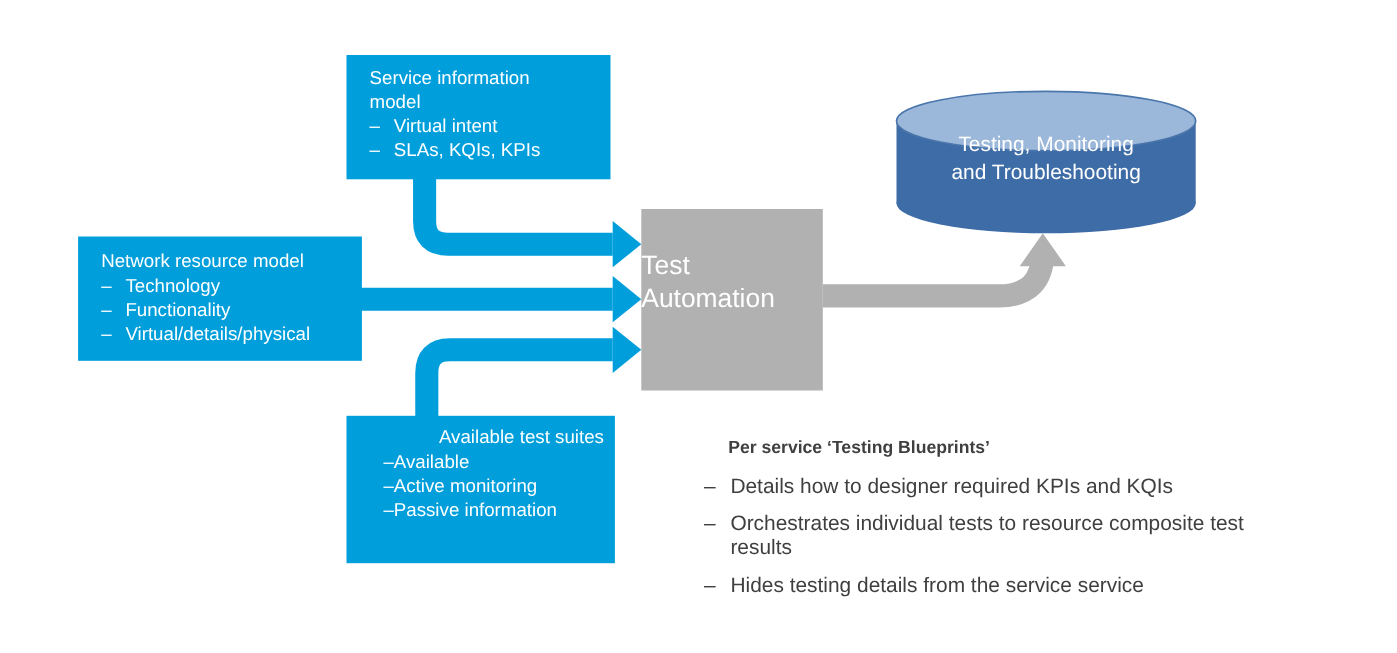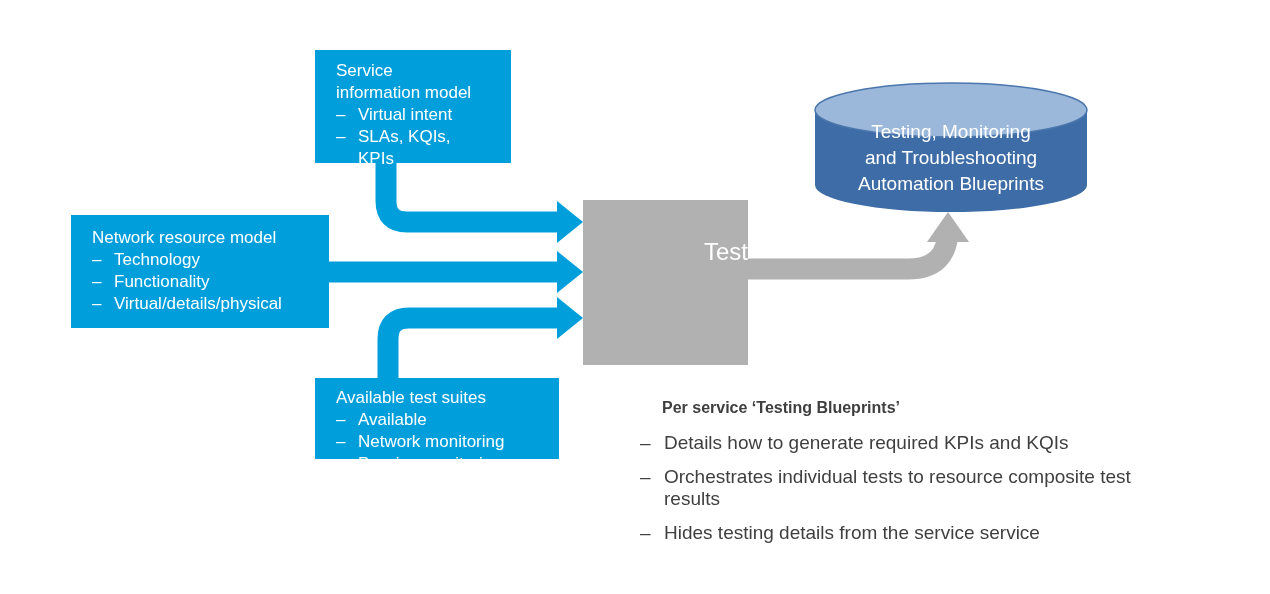--- a/index.html
+++ b/index.html
@@ -34,22 +34,22 @@
     color:var(--white);
     font-size:17px;line-height:22px;
   }
   .bluebox .title{white-space:pre-wrap;}
   .item-row{display:flex;}
   .item-dash{flex:0 0 22px;}
   .graybox{
     position:absolute;z-index:1;
     background:var(--gray);
     color:var(--white);
-    text-align:right;
-    font-size:24px;line-height:30px;margin-top:10px;
+    text-align:left;
+    font-size:24px;line-height:30px;
   }
   .cyl-label{
     position:absolute;z-index:2;
     color:var(--white);
     text-align:center;
     font-size:19px;line-height:26px;
   }
   .notes-heading{
     position:absolute;
     font-size:16px;font-weight:bold;line-height:24px;
@@ -81,21 +81,21 @@
     <path class="arrow-gray-shaft" d="M748 269 H908 Q948 269 948 229"></path>
     <polygon class="arrow-gray-head" points="927,242 969,242 948,212"></polygon>
 
     <g>
       <ellipse class="cyl-body" cx="951" cy="185" rx="136" ry="27"></ellipse>
       <rect class="cyl-body" x="815" y="110" width="272" height="75"></rect>
       <ellipse class="cyl-top" cx="951" cy="110" rx="136" ry="27"></ellipse>
     </g>
   </svg>
 
-  <div class="bluebox" style="left:315px;top:50px;width:196px;height:113px;padding:10px 35px 0 21px;">
+  <div class="bluebox" style="left:315px;top:50px;width:240px;height:113px;padding:10px 35px 0 21px;">
     <div class="title">Service information model</div>
     <div class="item-row">
       <span class="item-dash">–</span>
       <span>Virtual intent</span>
     </div>
     <div class="item-row">
       <span class="item-dash">–</span>
       <span>SLAs, KQIs, KPIs</span>
     </div>
   </div>
@@ -109,52 +109,52 @@
     <div class="item-row">
       <span class="item-dash">–</span>
       <span>Functionality</span>
     </div>
     <div class="item-row">
       <span class="item-dash">–</span>
       <span>Virtual/details/physical</span>
     </div>
   </div>
 
-  <div class="bluebox" style="left:315px;top:378px;width:244px;height:81px;padding:9px 10px 0 21px;">
+  <div class="bluebox" style="left:315px;top:378px;width:244px;height:134px;padding:9px 10px 0 21px;text-align:right;">
     <div class="title">Available test suites</div>
     <div class="item-row">
       <span class="item-dash">–</span>
       <span>Available</span>
     </div>
     <div class="item-row">
       <span class="item-dash">–</span>
-      <span>Network monitoring</span>
+      <span>Active monitoring</span>
     </div>
     <div class="item-row">
       <span class="item-dash">–</span>
-      <span>Passive monitoring</span>
+      <span>Passive information</span>
     </div>
   </div>
 
   <div class="graybox" style="left:583px;top:190px;width:165px;height:165px;padding-top:37px;">
     <div>Test</div>
+    <div>Automation</div>
   </div>
 
   <div class="cyl-label" style="left:815px;top:119px;width:272px;">
     <div>Testing, Monitoring</div>
     <div>and Troubleshooting</div>
-    <div>Automation Blueprints</div>
   </div>
 
   <div class="notes-heading" style="left:638px;top:396px;">Per service ‘Testing Blueprints’</div>
 
   <div class="notes-bullets" style="left:640px;top:432px;width:530px;">
     <div class="bullet-row">
       <span class="bullet-dash">–</span>
-      <span class="bullet-text">Details how to generate required KPIs and KQIs</span>
+      <span class="bullet-text">Details how to designer required KPIs and KQIs</span>
     </div>
     <div class="bullet-row">
       <span class="bullet-dash">–</span>
       <span class="bullet-text">Orchestrates individual tests to resource composite test results</span>
     </div>
     <div class="bullet-row">
       <span class="bullet-dash">–</span>
       <span class="bullet-text">Hides testing details from the service service</span>
     </div>
   </div>

